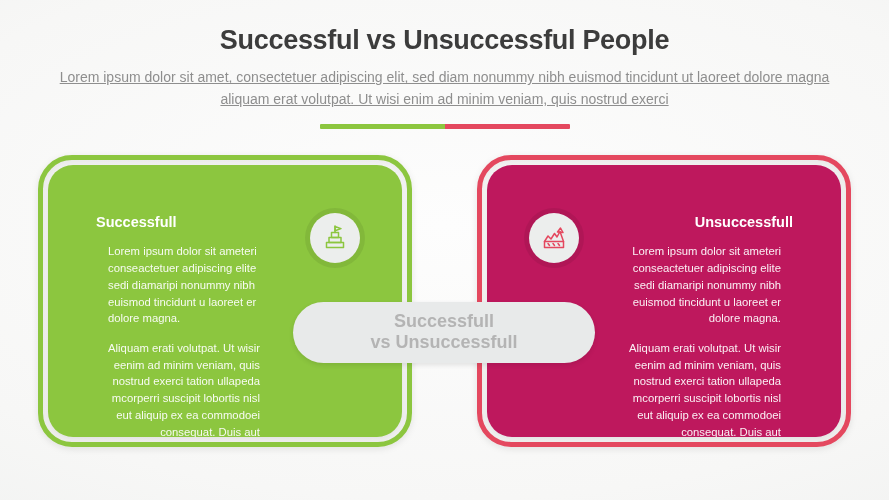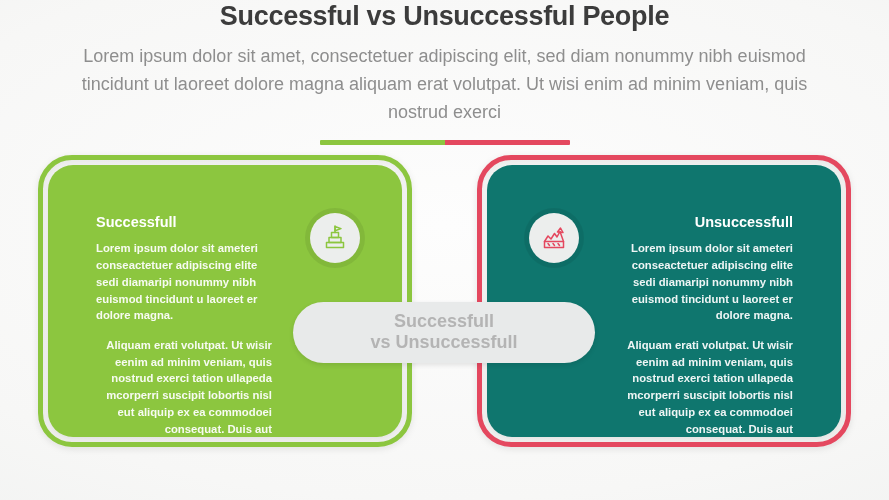--- a/index.html
+++ b/index.html
@@ -22,34 +22,36 @@
   
   .header {
     position: absolute;
     left: 0;
     top: 0;
     width: 889px;
     text-align: center;
   }
   .page-title {
     margin: 0;
+    padding-top: 24px;
     font-size: 27px;
     font-weight: bold;
     color: #3c3c3c;
     letter-spacing: -0.3px;
     line-height: 1.2;
   }
   .page-subtitle {
     margin: 0 auto;
     padding-top: 11px;
     width: 772px;
-    font-size: 18px;
+    font-size: 14px;
     font-weight: 400;
     color: #8e8e8e;
     line-height: 1.55;
+    text-decoration: underline;
   }
   .divider {
     margin: 13px auto 0 auto;
     width: 250px;
     height: 5px;
     display: flex;
     border-radius: 1px;
     overflow: hidden;
   }
   .divider-left  { flex: 1; background: #8cc63f; }
@@ -70,21 +72,21 @@
     width: 100%;
     height: 100%;
     border-radius: 25px;
     box-sizing: border-box;
     position: relative;
     overflow: hidden;
   }
   .panel-left  { left: 38px;  border-color: #8cc63f; }
   .panel-right { left: 477px; border-color: #e4485f; }
   .panel-left  .panel-inner { background: #8cc63f; }
-  .panel-right .panel-inner { background: #0f766e; }
+  .panel-right .panel-inner { background: #be185d; }
 
   .panel-left  { filter: drop-shadow(0 2px 3px rgba(0,0,0,0.10)); }
   .panel-right { filter: drop-shadow(0 2px 3px rgba(0,0,0,0.10)); }
 
   
   .panel-text {
     position: absolute;
     top: 49px;
     width: 176px;
   }
@@ -92,25 +94,24 @@
   .panel-right .panel-text { right: 48px; text-align: right; }
 
   .panel-heading {
     margin: 0 0 9px 0;
     font-size: 14.5px;
     font-weight: bold;
     color: #ffffff;
     line-height: 1.2;
   }
   .panel-para {
-    margin: 0;
+    margin: 12px;
     font-size: 11.3px;
     line-height: 1.48;
     color: rgba(255,255,255,0.93);
-    font-weight: bold;
   }
   .panel-para + .panel-para { margin-top: 13px; text-align: right; }
 
   
   .icon-badge {
     position: absolute;
     top: 43px;
     width: 60px;
     height: 60px;
     border-radius: 50%;

